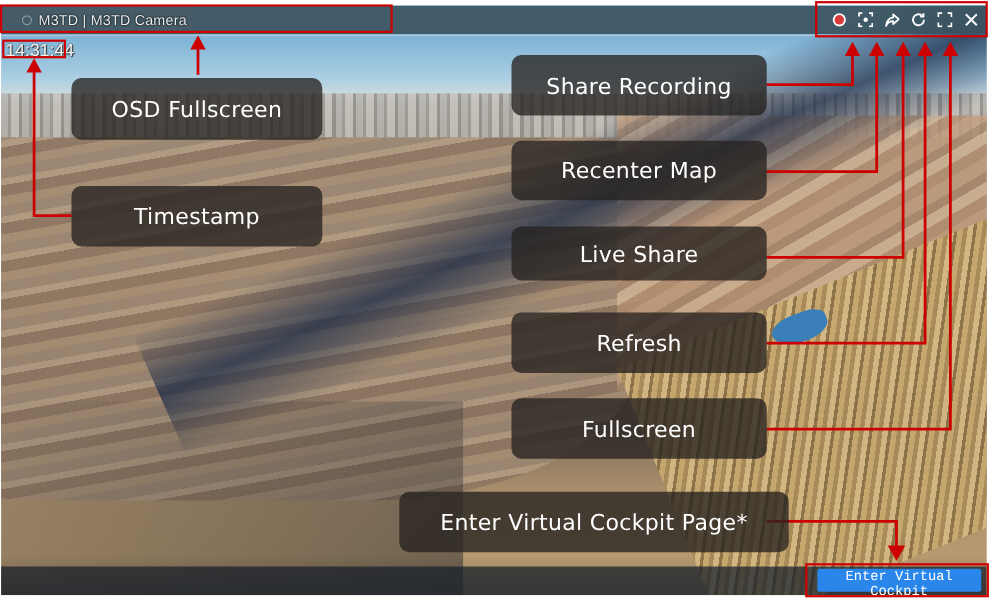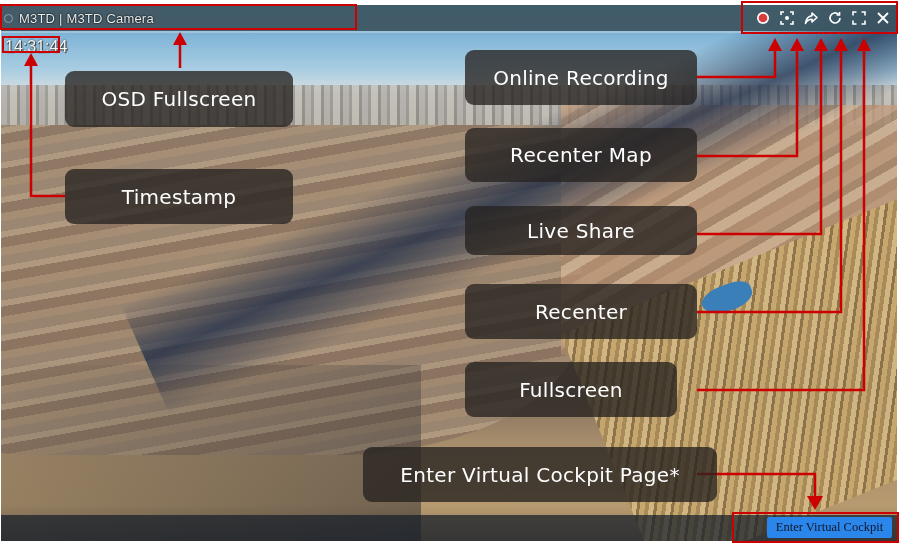--- a/index.html
+++ b/index.html
@@ -35,37 +35,37 @@
     background:#3b7fb9; border-radius: 50% 40% 50% 60%; transform: rotate(-20deg); }
   .grass { position:absolute; left:560px; top:330px; width:420px; height:260px;
     background: repeating-linear-gradient(120deg, #c7a86e 0 5px, #a88a58 5px 9px, #d3b883 9px 14px, #8d7248 14px 17px);
     transform: rotate(-22deg); transform-origin: left top; opacity: .95; }
   .dark-left { position:absolute; left:0; top:360px; width:420px; height:180px;
     background: linear-gradient(160deg, rgba(60,55,50,0.0), rgba(40,40,45,0.55)); }
 
   
   .topbar { position:absolute; left:0; top:0; width:100%; height:26px;
     background: rgba(58,82,96,0.92); display:flex; align-items:center; }
-  .title-wrap { display:flex; align-items:center; height:26px; padding-left:3px; padding-right:6px;
+  .title-wrap { display:flex; align-items:center; height:26px; padding-left:19px; padding-right:6px;
     background: rgba(70,92,104,0.9); }
   .status-dot { width:9px; height:9px; border-radius:50%; border:1px solid #8da0aa; margin-right:6px; }
   .title { color:#e9eef1; font-family:"Liberation Sans", sans-serif; font-size:13px; letter-spacing:.2px;
     text-shadow: 0 0 2px #000, 0 0 1px #000; }
   .tools { position:absolute; right:6px; top:0; height:26px; display:flex; align-items:center; gap:8px; }
   .tool { width:16px; height:16px; display:flex; align-items:center; justify-content:center; cursor:pointer; }
   .tool svg { width:14px; height:14px; }
 
   .timestamp { position:absolute; left:4px; top:33px; color:#f4f4f4; font-family:"Liberation Sans", sans-serif;
     font-size:16px; text-shadow: 0 0 2px #333, 1px 1px 1px #333; }
 
   
   .bottombar { position:absolute; left:0; bottom:0; width:100%; height:26px; background: rgba(22,30,42,0.72); }
-  .cockpit-btn { position:absolute; right:5px; bottom:3px; width:125px; height:21px;
-    background:#2a86ea; color:#0f172a; border:none; border-radius:2px;
-    font-family:Liberation Serif, serif; font-size:12.5px; cursor:pointer; }
+  .cockpit-btn { position:absolute; right:5px; bottom:3px; width:149px; height:21px;
+    background:#2a86ea; color:#ffffff; border:none; border-radius:2px;
+    font-family:Liberation Mono, monospace; font-size:12.5px; cursor:pointer; }
 
   
   .callout { position:absolute; background: rgba(38,34,32,0.78); color:#ffffff; border-radius:9px;
     font-family:"DejaVu Sans", sans-serif; font-size:20px; display:flex; align-items:center; justify-content:center;
     letter-spacing:.3px; }
   .annot-box { position:absolute; border:2.5px solid #cc0000; }
   svg.lines { position:absolute; left:0; top:0; width:900px; height:546px; pointer-events:none; }
 </style>
 </head>
 <body>
@@ -160,18 +160,18 @@
     <polygon points="797,38 790,51 804,51"></polygon>
     <polygon points="821,38 814,51 828,51"></polygon>
     <polygon points="841,38 834,51 848,51"></polygon>
     <polygon points="864,38 857,51 871,51"></polygon>
     <polygon points="815,510 807,496 823,496"></polygon>
   </g>
 </svg>
 
 <div class="callout" style="left:65px;top:71px;width:228px;height:56px;">OSD Fullscreen</div>
 <div class="callout" style="left:65px;top:169px;width:228px;height:55px;">Timestamp</div>
-<div class="callout" style="left:465px;top:50px;width:232px;height:55px;">Online Recording</div>
+<div class="callout" style="left:465px;top:50px;width:232px;height:55px;">Share Recording</div>
 <div class="callout" style="left:465px;top:128px;width:232px;height:54px;">Recenter Map</div>
 <div class="callout" style="left:465px;top:206px;width:232px;height:49px;">Live Share</div>
-<div class="callout" style="left:465px;top:284px;width:232px;height:55px;">Recenter</div>
-<div class="callout" style="left:465px;top:362px;width:212px;height:55px;">Fullscreen</div>
+<div class="callout" style="left:465px;top:284px;width:232px;height:55px;">Refresh</div>
+<div class="callout" style="left:465px;top:362px;width:232px;height:55px;">Fullscreen</div>
 <div class="callout" style="left:343px;top:447px;width:354px;height:55px;margin-left:20px;">Enter Virtual Cockpit Page*</div>
 
 </body></html>

